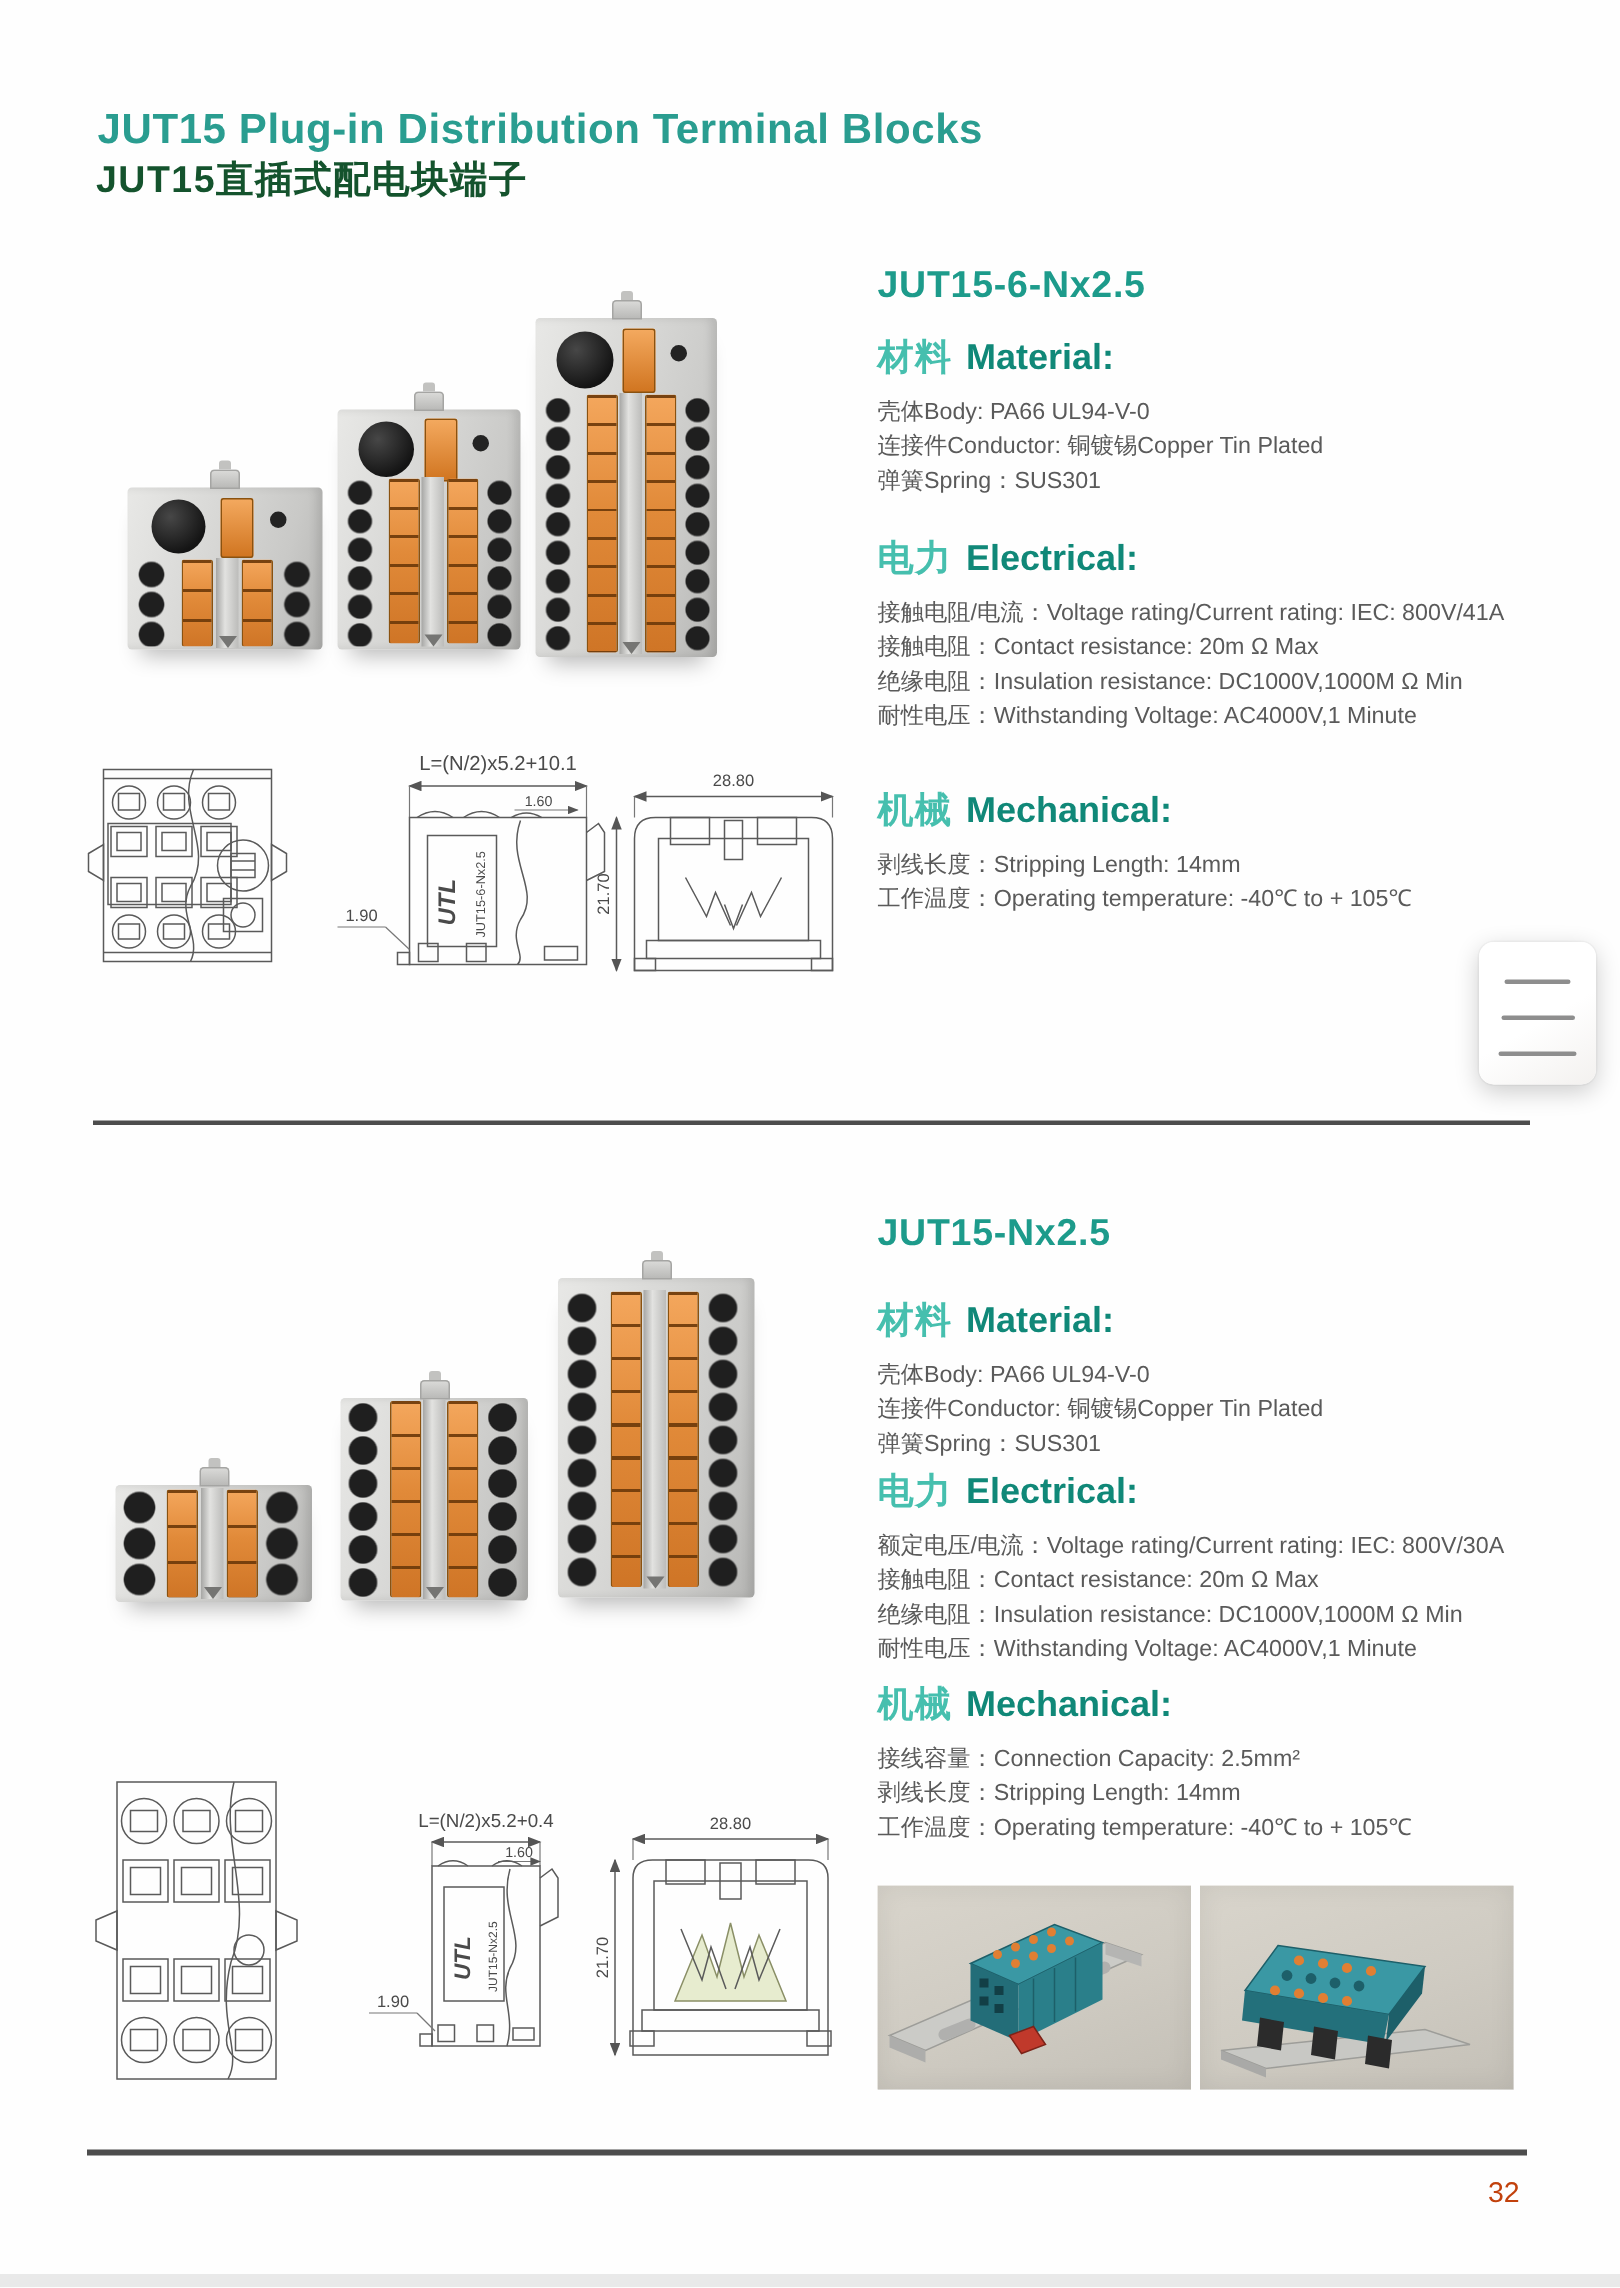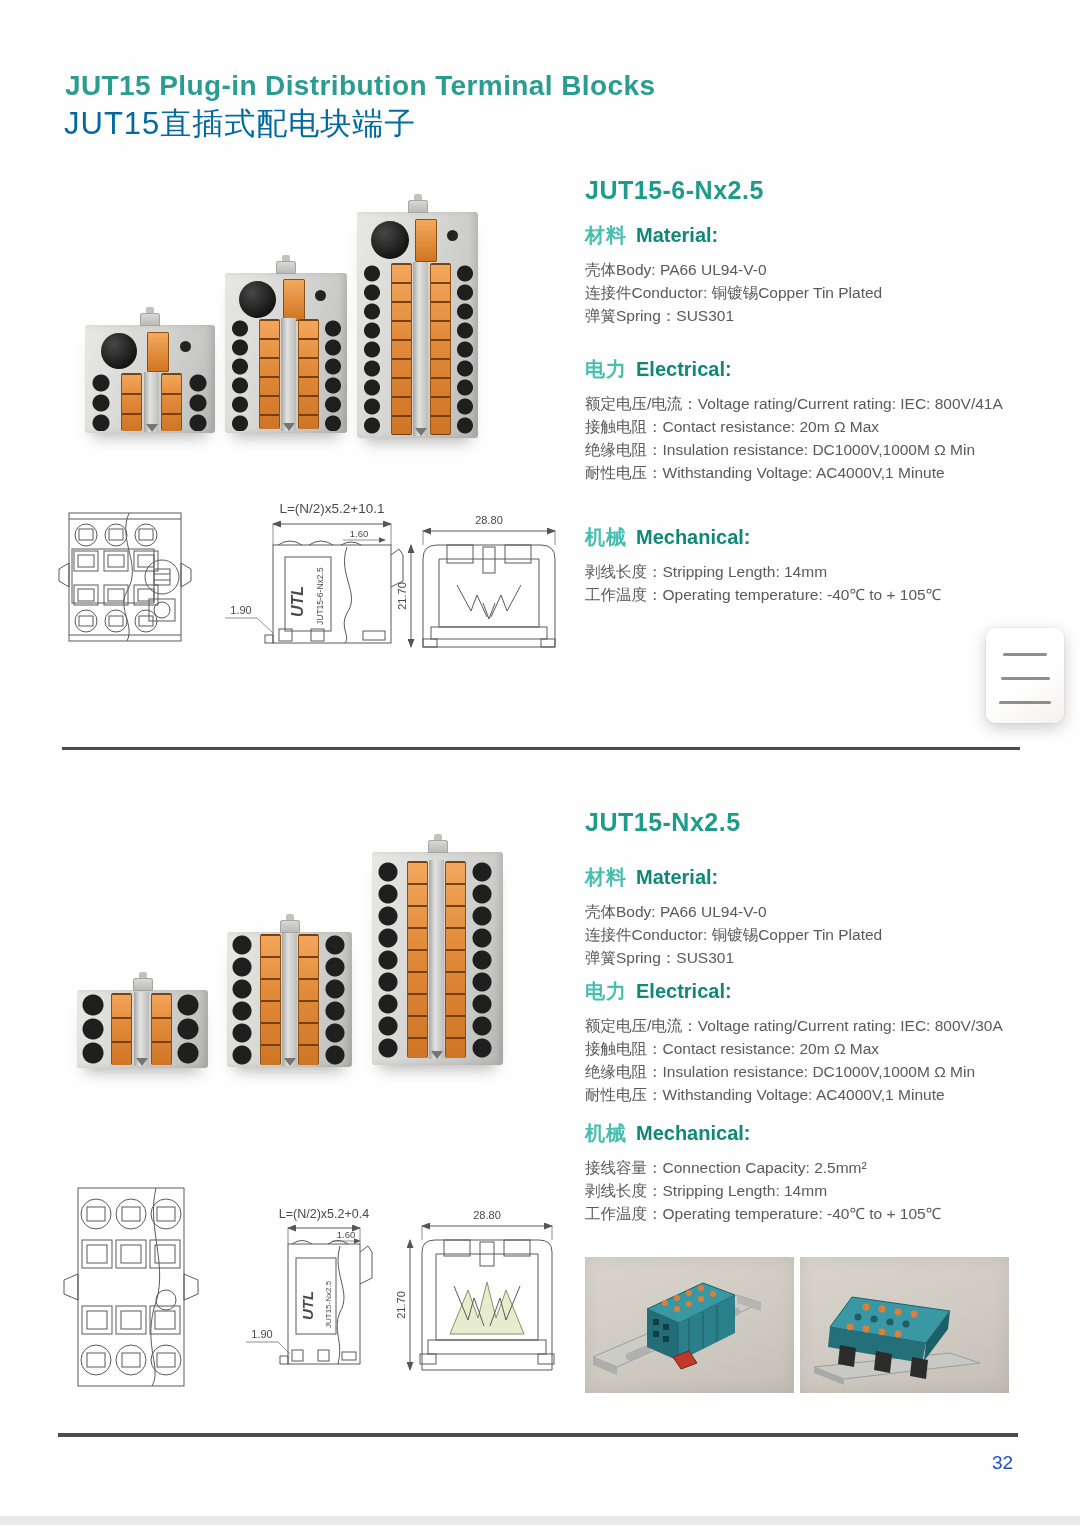--- a/index.html
+++ b/index.html
@@ -5,37 +5,37 @@
   * { box-sizing: border-box; }
   html,body { margin:0; padding:0; background:#ffffff; }
   .page {
     position:relative; width:1080px; height:1525px; background:#fefefe;
     font-family:"Liberation Sans", sans-serif; overflow:hidden;
   }
 
   
   .title-en { position:absolute; left:65px; top:70px; font-size:28px; font-weight:700;
               color:#2a9d90; letter-spacing:0.4px; }
-  .title-zh { position:absolute; left:64px; top:103px; font-size:31px; font-weight:400;
-              color:#0369a1; letter-spacing:1px; }
+  .title-zh { position:absolute; left:64px; top:103px; font-size:25px; font-weight:700;
+              color:#14532d; letter-spacing:1px; }
 
   
   .model-heading { position:absolute; left:585px; font-size:25px; font-weight:700;
                    color:#1d9b8b; letter-spacing:0.5px; }
   .spec { position:absolute; left:585px; width:465px; }
-  .spec h4 { margin:0 0 9px 0; font-size:20px; font-weight:700; }
+  .spec h4 { margin:0 0 9px 0; font-size:24px; font-weight:700; }
   .spec h4 .zh { color:#46bfae; letter-spacing:1px; }
   .spec h4 .en { color:#108878; margin-left:9px; }
   .spec .row { font-size:15.5px; color:#5a5a5a; line-height:23px; }
   .spec .row.indent { padding-left:300px; }
 
   
   .divider-mid { position:absolute; left:62px; top:747px; width:958px; height:3px; background:#4d4d4d; }
   .divider-bottom { position:absolute; left:58px; top:1433px; width:960px; height:4px; background:#4d4d4d; }
-  .page-number { position:absolute; left:992px; top:1452px; font-size:19px; color:#1d4ed8; }
+  .page-number { position:absolute; left:992px; top:1452px; font-size:19px; color:#c2410c; }
   .bottom-strip { position:absolute; left:0; top:1516px; width:1080px; height:9px; background:#e9e9e9; }
 
   
   .menu-card {
     position:absolute; left:986px; top:628px; width:78px; height:95px;
     background:linear-gradient(150deg,#ffffff 55%,#f3f1ef);
     border-radius:10px; box-shadow:0 5px 16px rgba(0,0,0,0.20), 0 0 0 1px rgba(0,0,0,0.03);
     cursor:pointer;
   }
   .menu-lines { padding-top:25px; }
@@ -145,21 +145,21 @@
 
   <div class="spec" style="top:222px;">
     <h4><span class="zh">材料</span><span class="en">Material:</span></h4>
     <div class="row">壳体Body: PA66 UL94-V-0</div>
     <div class="row">连接件Conductor: 铜镀锡Copper Tin Plated</div>
     <div class="row">弹簧Spring：SUS301</div>
   </div>
 
   <div class="spec" style="top:356px;">
     <h4><span class="zh">电力</span><span class="en">Electrical:</span></h4>
-    <div class="row">额定电压/电流：Voltage rating/Current rating: IEC: 800V/41A</div>
+    <div class="row">接触电阻/电流：Voltage rating/Current rating: IEC: 800V/41A</div>
     <div class="row">接触电阻：Contact resistance: 20m Ω Max</div>
     <div class="row">绝缘电阻：Insulation resistance: DC1000V,1000M Ω Min</div>
     <div class="row">耐性电压：Withstanding Voltage: AC4000V,1 Minute</div>
   </div>
 
   <div class="spec" style="top:524px;">
     <h4><span class="zh">机械</span><span class="en">Mechanical:</span></h4>
     <div class="row">剥线长度：Stripping Length: 14mm</div>
     <div class="row">工作温度：Operating temperature: -40℃ to + 105℃</div>
   </div>

